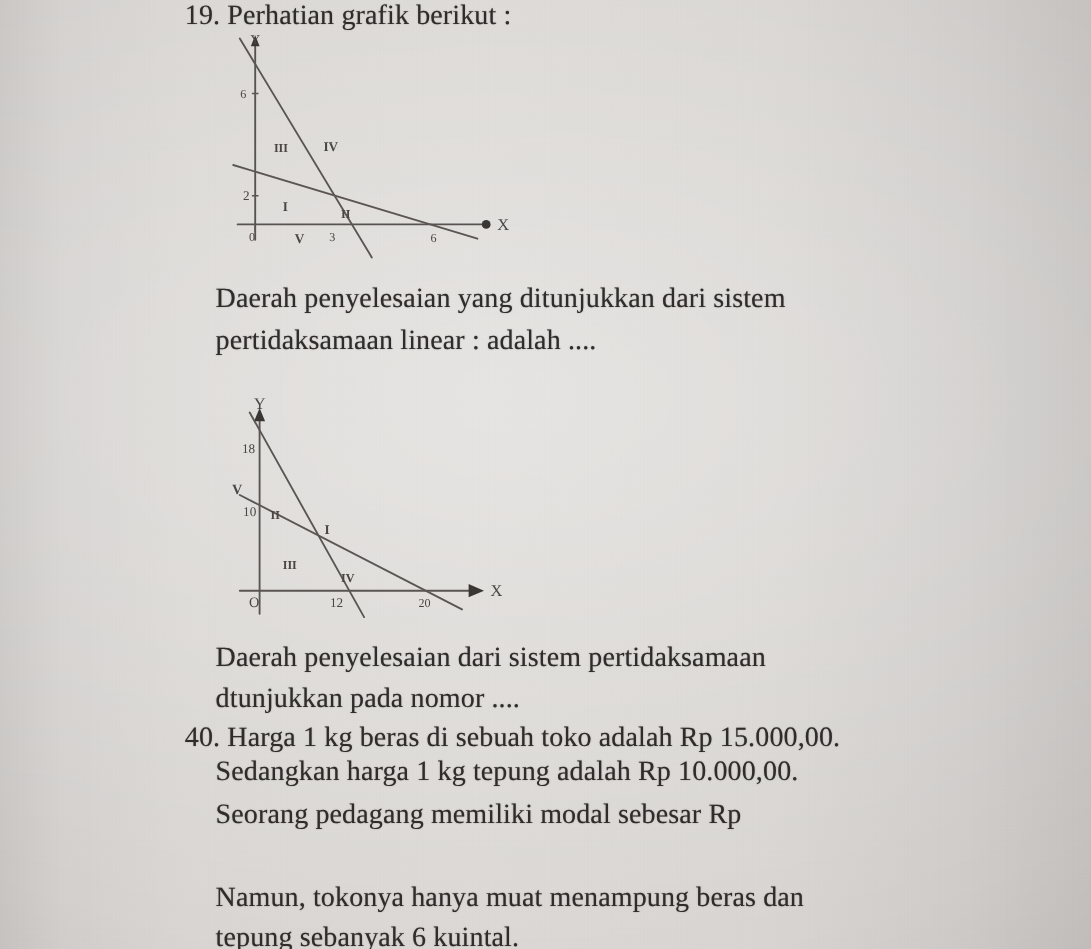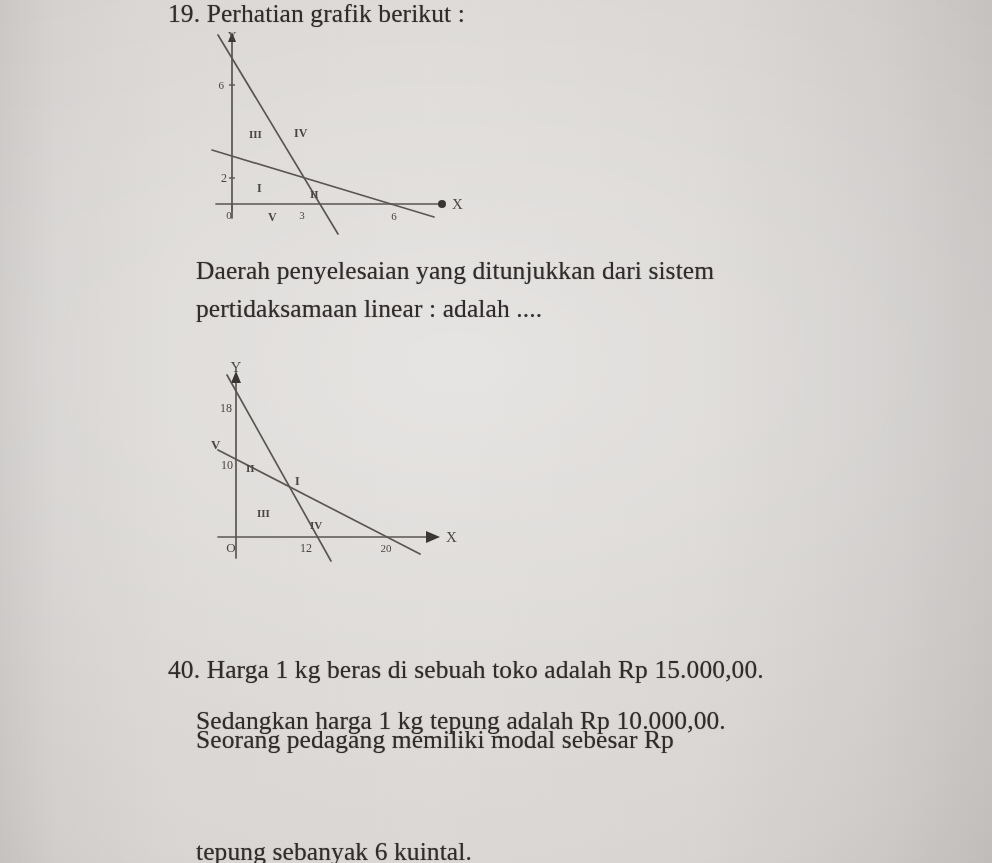--- a/index.html
+++ b/index.html
@@ -140,19 +140,22 @@
       <text class="ticklabel" x="190" y="190" font-size="11" text-anchor="middle">20</text>
 
       <text class="reglabel" x="15" y="87" font-size="13" font-weight="bold">V</text>
       <text class="reglabel" x="50" y="110" font-size="11" font-weight="bold">II</text>
       <text class="reglabel" x="99" y="123" font-size="12" font-weight="bold">I</text>
       <text class="reglabel" x="61" y="155" font-size="11" font-weight="bold">III</text>
       <text class="reglabel" x="114" y="167" font-size="11" font-weight="bold">IV</text>
     </svg>
   </div>
 
+  <div class="tline ind" style="top:581px;">Daerah penyelesaian dari sistem pertidaksamaan</div>
+  <div class="tline ind" style="top:619px;">dtunjukkan pada nomor ....</div>
 
   <div class="tline num" style="top:654px;"><span>40.</span> <span>Harga 1 kg beras di sebuah toko adalah Rp 15.000,00.</span></div>
-  <div class="tline ind" style="top:705px;">Sedangkan harga 1 kg tepung adalah Rp 10.000,00.</div>
+  <div class="tline ind" style="top:685px;">Sedangkan harga 1 kg tepung adalah Rp 10.000,00.</div>
   <div class="tline ind" style="top:724px;">Seorang pedagang memiliki modal sebesar Rp</div>
+  <div class="tline ind" style="top:800px;">Namun, tokonya hanya muat menampung beras dan</div>
   <div class="tline ind" style="top:836px;">tepung sebanyak 6 kuintal.</div>
 
 </div>
 
 </body></html>

